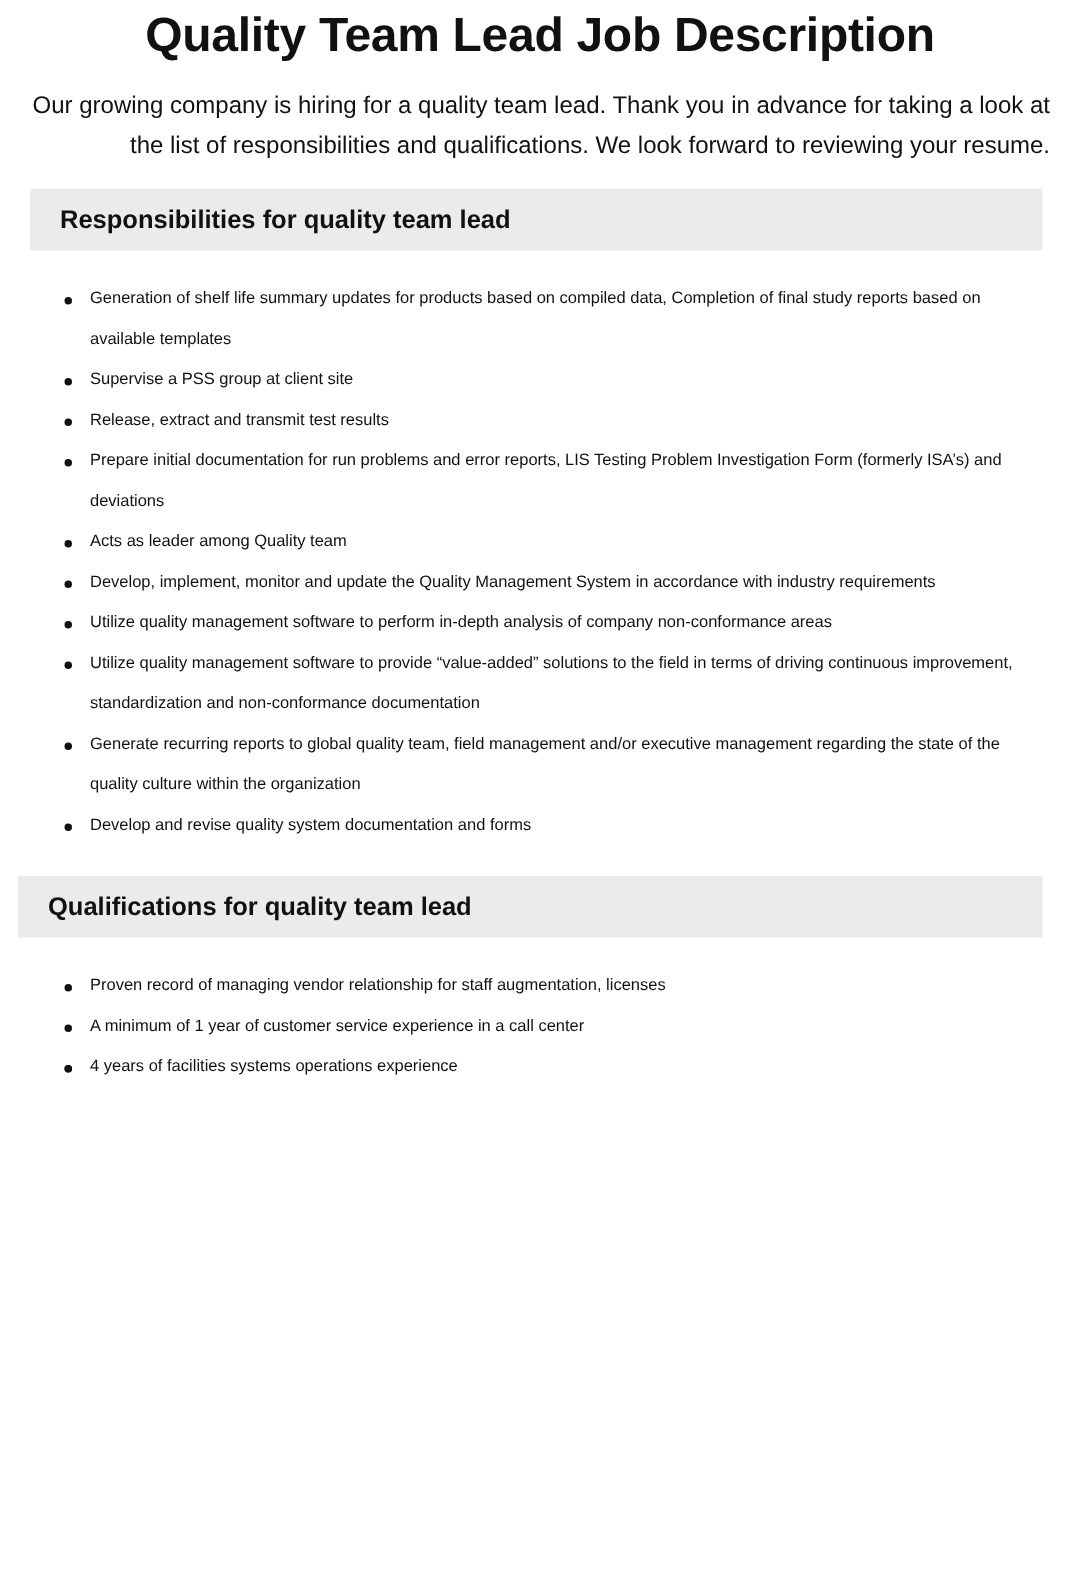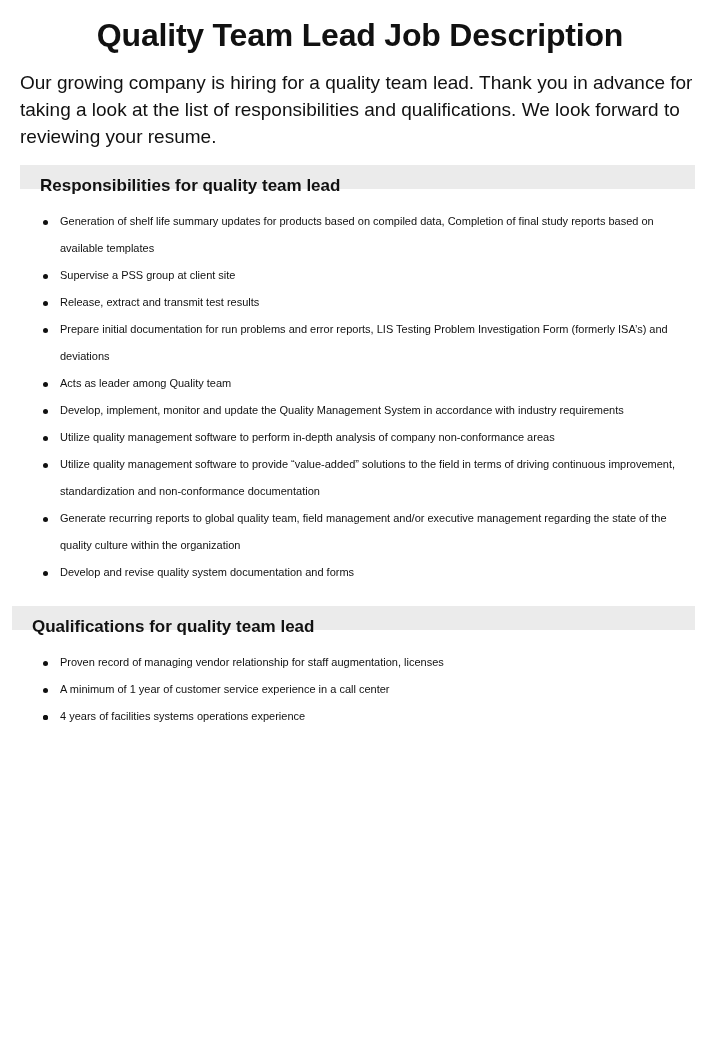--- a/index.html
+++ b/index.html
@@ -2,33 +2,33 @@
 <html><head>
   <meta charset="utf-8">
   <style>
     html, body { margin: 0; padding: 0; background: #ffffff; }
     body {
       width: 720px; height: 1057px; overflow: hidden;
       font-family: "Liberation Sans", "DejaVu Sans", sans-serif;
       color: #111111;
     }
     .title {
-      margin: 12px; padding-top: 3px;
+      margin: 0; padding-top: 3px;
       text-align: center;
       font-size: 32px; font-weight: bold; line-height: 40px;
       letter-spacing: -0.2px;
     }
     .intro {
-      margin: 14px 8px 0 20px;
-      font-size: 19px; line-height: 27px;
+      margin: 14px 20px 0 20px;
+      font-size: 16px; line-height: 27px; text-align: right;
     }
     .section-header {
       margin: 15px 25px 0 20px;
       background: #ebebeb;
-      height: 24px; line-height: 41px;
+      height: 41px; line-height: 41px;
       padding: 0 20px;
       font-size: 17px; font-weight: bold;
     }
     ul.items {
       list-style: none;
       margin: 19px 20px 0 20px;
       padding: 0;
     }
     ul.items li {
       position: relative;

